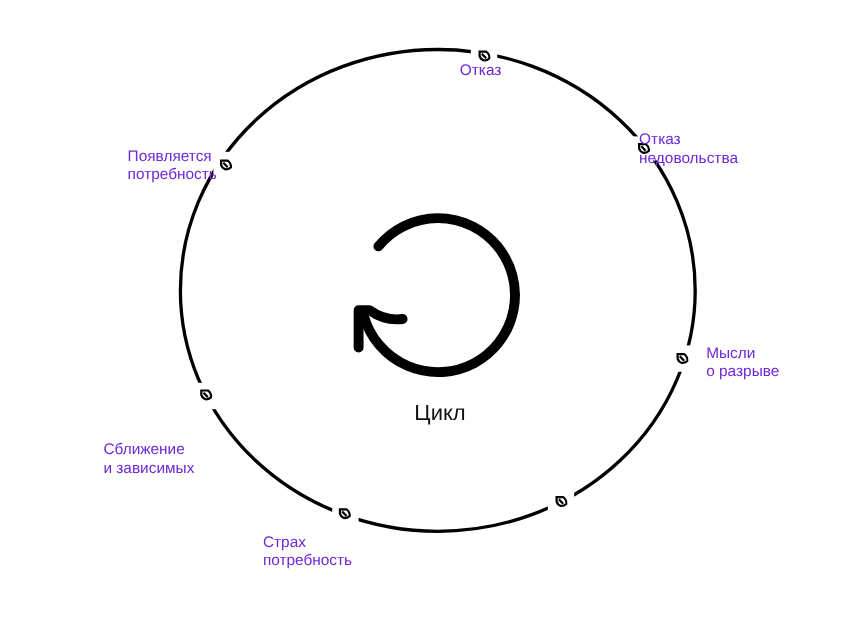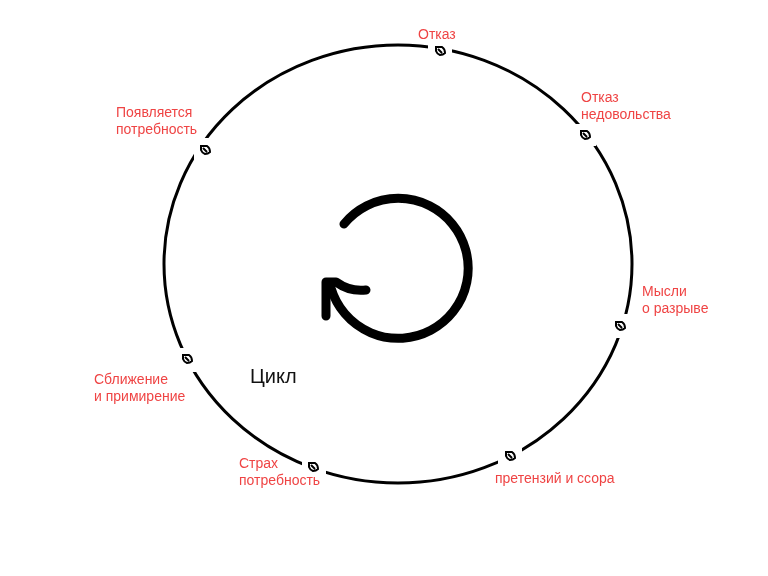--- a/index.html
+++ b/index.html
@@ -1,21 +1,21 @@
 <!DOCTYPE html>
 <html><head>
 <meta charset="utf-8">
 <style>
   html, body { margin:0; padding:0; background:#ffffff; }
   body { width:768px; height:576px; position:relative; overflow:hidden;
          font-family:"Liberation Sans", sans-serif; color:#111111; }
   #diagram { position:absolute; left:0; top:0; width:768px; height:576px; }
-  .label { position:absolute; font-size:14px; line-height:17px; color:#ef4444; white-space:nowrap; }
+  .label { position:absolute; font-size:14px; line-height:17px; color:#6d28d9; white-space:nowrap;margin-top:29px; }
   .label span { display:block; }
-  .center-title { position:absolute; left:250px; top:364px; width:300px; text-align:left;
+  .center-title { position:absolute; left:250px; top:364px; width:300px; text-align:center;
                   font-size:20px; line-height:25px; color:#111; }
   .center-title span { display:block; }
   .marker { position:absolute; width:12px; height:12px; }
 </style>
 </head>
 <body>
 
 <svg id="diagram" viewBox="0 0 768 576" xmlns="http://www.w3.org/2000/svg">
 
   <ellipse cx="398" cy="264" rx="234" ry="219" fill="none" stroke="#000" stroke-width="3"></ellipse>
@@ -63,29 +63,28 @@
 </div>
 <div class="label" style="left:581px;top:89px">
   <span>Отказ</span>
   <span>недовольства</span>
 </div>
 <div class="label" style="left:642px;top:283px">
   <span>Мысли</span>
   <span>о разрыве</span>
 </div>
 <div class="label" style="left:495px;top:470px">
-  <span>претензий и ссора</span>
 </div>
 <div class="label" style="left:239px;top:455px">
   <span>Страх</span>
   <span>потребность</span>
 </div>
 <div class="label" style="left:94px;top:371px">
   <span>Сближение</span>
-  <span>и примирение</span>
+  <span>и зависимых</span>
 </div>
 <div class="label" style="left:116px;top:104px">
   <span>Появляется</span>
   <span>потребность</span>
 </div>
 
 <div class="center-title">
   <span>Цикл</span>
 </div>
 

